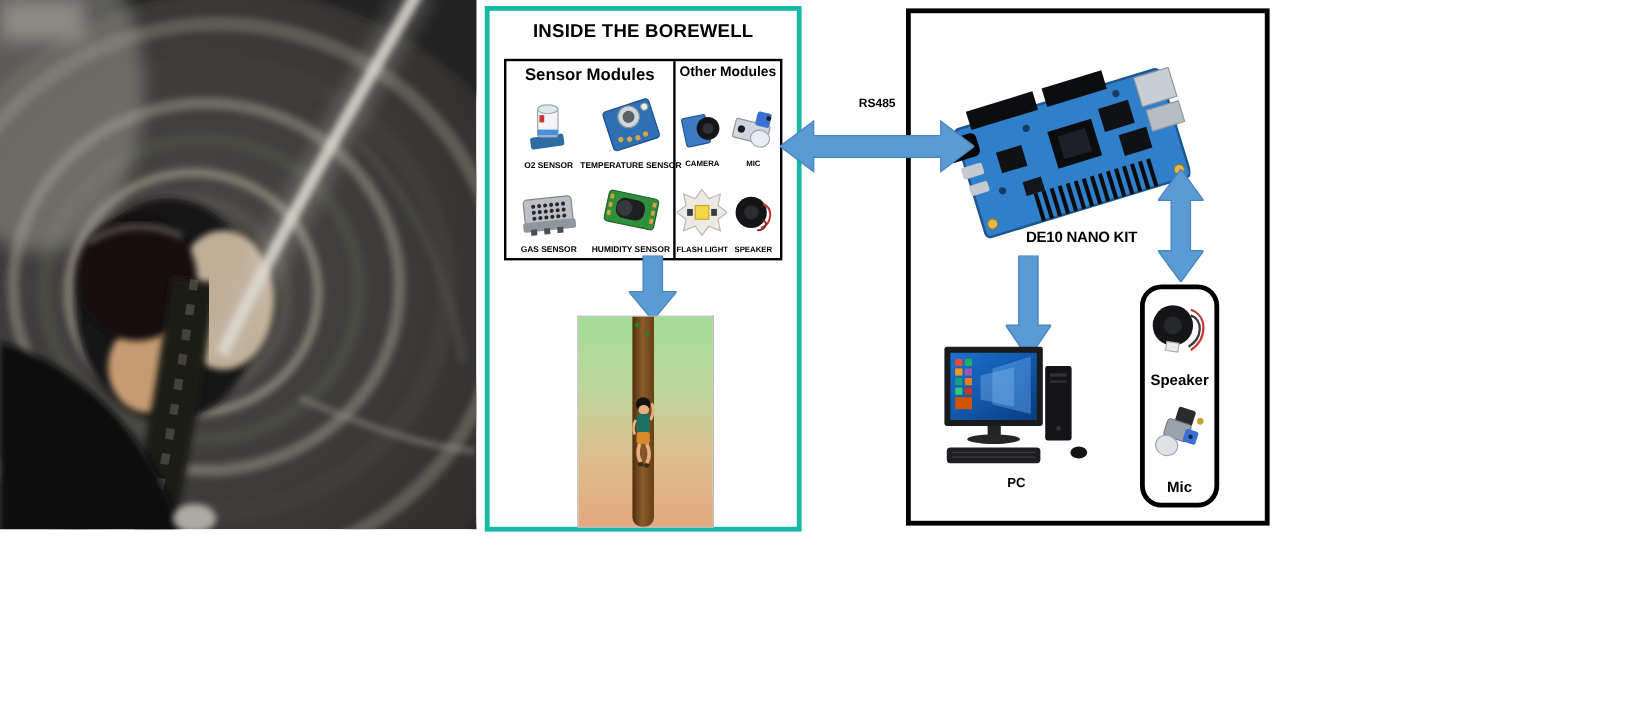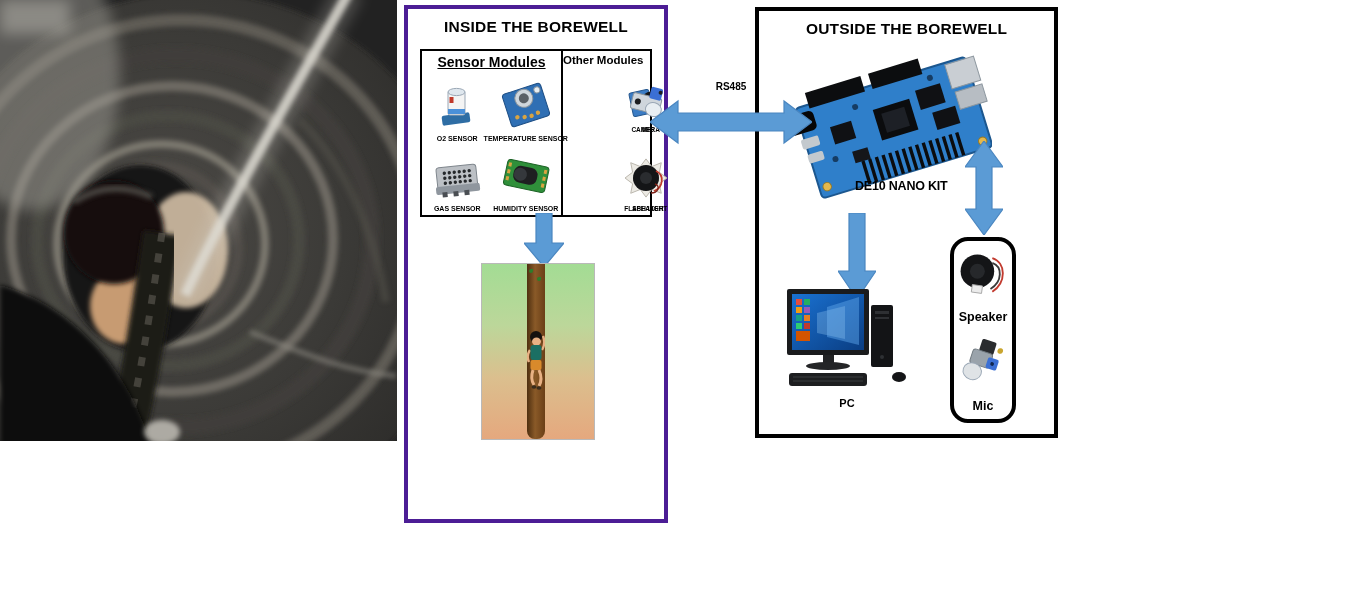--- a/index.html
+++ b/index.html
@@ -4,27 +4,27 @@
 <style>
   html,body{margin:0;padding:0;background:#fff;}
   .canvas{position:relative;width:1360px;height:603px;background:#ffffff;overflow:hidden;
           font-family:"Liberation Sans",sans-serif;color:#000;}
   .abs{position:absolute;}
 
   
   .photo{left:0;top:0;width:397px;height:441px;}
 
   
-  .inside-box{left:404px;top:5px;width:264px;height:518px;border:4px solid #4c1d95;background:#fff;box-sizing:border-box;}
+  .inside-box{left:404px;top:5px;width:264px;height:438px;border:4px solid #14b8a6;background:#fff;box-sizing:border-box;}
   .box-title{display:block;text-align:center;font-weight:bold;font-size:15.5px;letter-spacing:.2px;margin-top:9px;}
   .modules-box{position:absolute;left:12px;top:40px;width:232px;height:168px;border:2px solid #000;box-sizing:border-box;display:flex;}
   .col-left{width:141px;border-right:2px solid #000;box-sizing:border-box;display:flex;flex-direction:column;}
-  .col-right{flex:1;display:flex;flex-direction:row;}
+  .col-right{flex:1;display:flex;flex-direction:column;}
   .panel-title{font-weight:bold;text-align:center;padding-top:3px;}
-  .col-left .panel-title{font-size:14px;text-decoration:underline;}
+  .col-left .panel-title{font-size:14px;}
   .col-right .panel-title{font-size:11.5px;}
   .mod-grid{flex:1;display:grid;grid-template-columns:1fr 1fr;grid-template-rows:1fr 1fr;padding:2px 1px 3px 1px;}
   .mod{display:flex;flex-direction:column;align-items:center;justify-content:flex-end;min-width:0;}
   .mod-label{font-weight:bold;font-size:7px;white-space:nowrap;margin-top:1px;}
   .col-right .mod-label{font-size:6.5px;}
 
   
   .arrow-fill{fill:#5b9bd5;stroke:#4a86c0;stroke-width:1.2;}
   .inside-down-arrow{left:116px;top:204px;width:40px;height:54px;}
   .soil{position:absolute;left:73px;top:254px;width:112px;height:175px;
@@ -36,21 +36,21 @@
   .leaf{position:absolute;width:4px;height:4px;background:#2e7d2a;border-radius:50% 0 50% 50%;}
   .child{position:absolute;left:0px;top:66px;width:18px;height:64px;}
 
   
   .rs485-label{left:650px;top:81px;width:162px;text-align:center;font-weight:bold;font-size:10px;z-index:6;}
   .rs485-arrow{left:650px;top:99px;width:162px;height:46px;z-index:5;}
 
   
   .outside-box{left:755px;top:7px;width:303px;height:431px;border:4px solid #000;background:#fff;box-sizing:border-box;}
   .board{position:absolute;left:33px;top:38px;width:200px;height:152px;}
-  .board-label{position:absolute;left:96px;top:168px;width:170px;font-weight:bold;font-size:12.5px;letter-spacing:-0.2px;}
+  .board-label{position:absolute;left:96px;top:180px;width:170px;font-weight:bold;font-size:12.5px;letter-spacing:-0.2px;}
   .pc-down-arrow{position:absolute;left:79px;top:202px;width:38px;height:86px;}
   .v-double-arrow{position:absolute;left:206px;top:130px;width:38px;height:94px;}
   .pc{position:absolute;left:26px;top:274px;width:124px;height:114px;}
   .pc-label{position:absolute;left:26px;top:386px;width:124px;text-align:center;font-weight:bold;font-size:11px;}
   .audio-box{position:absolute;left:191px;top:226px;width:66px;height:186px;border:4px solid #000;border-radius:18px;
              box-sizing:border-box;background:#fff;display:flex;flex-direction:column;align-items:center;
              justify-content:space-between;padding:6px 0 6px 0;}
   .audio-label{font-weight:bold;font-size:12.5px;line-height:1;}
 </style>
 </head>
@@ -269,21 +269,20 @@
       </div>
     </div>
   </div>
 
   <div class="abs rs485-label">RS485</div>
   <svg class="abs rs485-arrow" viewBox="0 0 162 46">
     <polygon class="arrow-fill" points="0,23 28,2 28,14 134,14 134,2 162,23 134,44 134,32 28,32 28,44"></polygon>
   </svg>
 
   <div class="abs outside-box">
-    <span class="box-title">OUTSIDE THE BOREWELL</span>
 
     <svg class="board" viewBox="0 0 200 152">
       <g transform="rotate(-17 100 76)">
         <rect x="12" y="32" width="178" height="94" rx="4" fill="#2f7fca" stroke="#1c578f" stroke-width="2"></rect>
         <rect x="26" y="20" width="58" height="16" fill="#0c0d0f"></rect>
         <rect x="92" y="20" width="52" height="16" fill="#0c0d0f"></rect>
         <rect x="86" y="56" width="38" height="32" fill="#0b0c0e"></rect>
         <rect x="93" y="62" width="24" height="20" fill="#1d2026"></rect>
         <rect x="132" y="50" width="26" height="20" fill="#101114"></rect>
         <rect x="142" y="76" width="24" height="18" fill="#101114"></rect>

